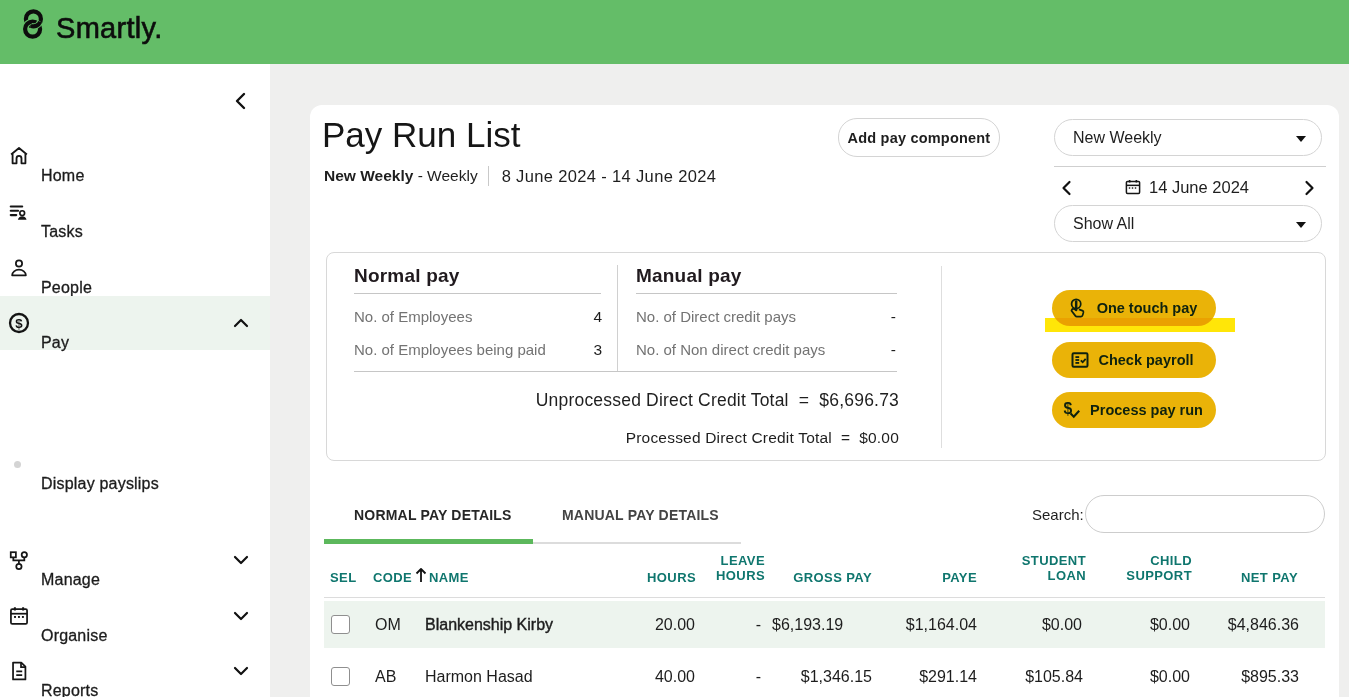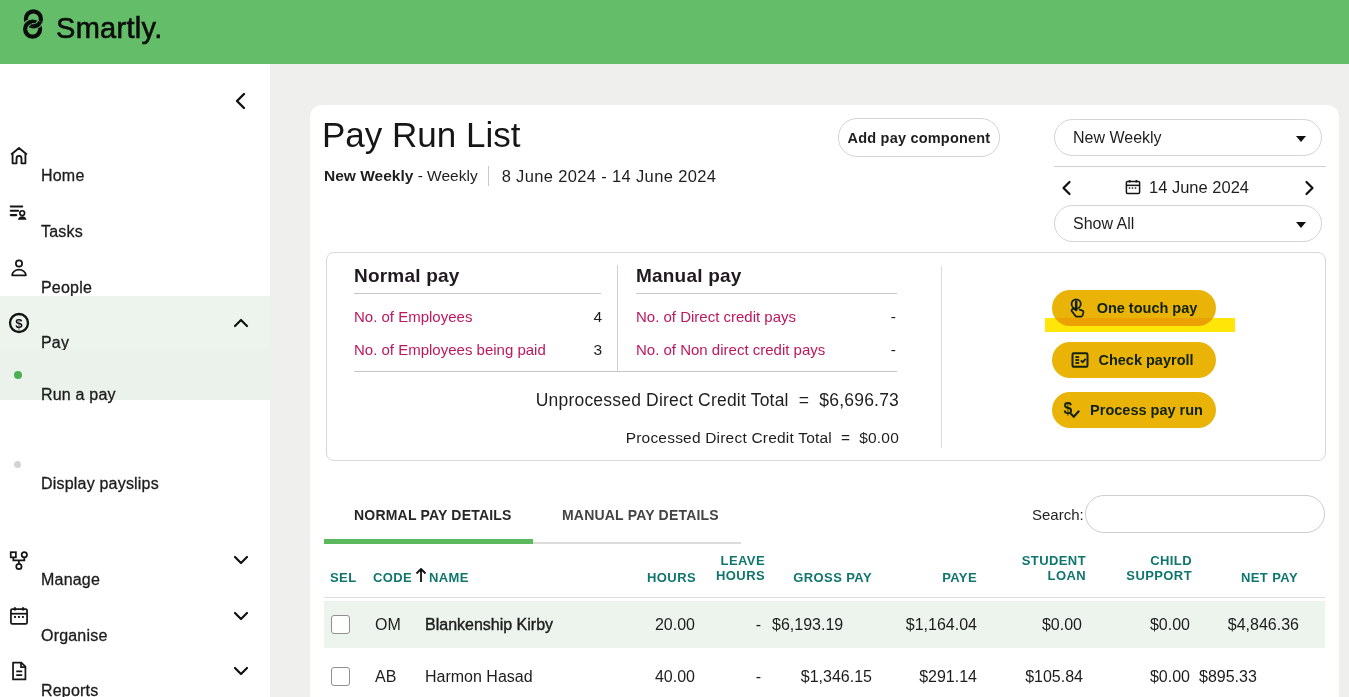--- a/index.html
+++ b/index.html
@@ -35,21 +35,21 @@
 .caret { position:absolute; right:15px; top:50%; margin-top:-2px; width:0; height:0; border-left:5.5px solid transparent; border-right:5.5px solid transparent; border-top:6.5px solid #111; }
 #rdiv { position:absolute; left:1054px; top:166px; width:272px; height:1px; background:#cfcfcf; }
 #datenav { position:absolute; left:1054px; top:176px; width:268px; height:24px; }
 
 
 #sumbox { position:absolute; left:326px; top:252px; width:1000px; height:209px; border:1px solid #d8d8d8; border-radius:8px; background:#fff; }
 .h2 { font-size:19px; font-weight:700; letter-spacing:0.2px; color:#201a1e; }
 #np-h { position:absolute; left:354px; top:265px; }
 #mp-h { position:absolute; left:636px; top:265px; }
 .uline { position:absolute; height:1px; background:#c6c6c6; }
-.srow { position:absolute; font-size:15px; color:#be185d; }
+.srow { position:absolute; font-size:15px; color:#737373; }
 .sval { position:absolute; font-size:15.5px; text-align:right; }
 #vline1 { position:absolute; left:617px; top:265px; width:1px; height:107px; background:#d0d0d0; }
 #vline2 { position:absolute; left:941px; top:266px; width:1px; height:182px; background:#dedede; }
 #longline { position:absolute; left:354px; top:371px; width:543px; height:1px; background:#c6c6c6; }
 #unproc { position:absolute; right:450px; top:390px; font-size:17.5px; letter-spacing:0.2px; }
 #proc { position:absolute; right:450px; top:429px; font-size:15.5px; letter-spacing:0.2px; }
 
 .gbtn { position:absolute; left:1052px; width:164px; height:36px; background:#eab308; border-radius:18px; display:flex; align-items:center; justify-content:center; gap:8px; font-size:14.5px; font-weight:600; color:#0f220f; }
 #ylw { position:absolute; left:1045px; top:318px; width:190px; height:14px; background:#ffe608; mix-blend-mode:multiply; }
 
@@ -121,24 +121,20 @@
     <svg class="ic" width="23" height="23" viewBox="0 0 24 24">
       <circle cx="12" cy="12" r="9.8" fill="none" stroke="#131313" stroke-width="2.5"></circle>
       <text x="12" y="17.2" font-family="Liberation Sans" font-size="14.5" font-weight="bold" text-anchor="middle" fill="#131313">$</text>
     </svg>
     <span class="lbl">Pay</span>
     <svg class="chev" style="top:17px;" width="20" height="20" viewBox="0 0 20 20">
         <path d="M4 13 L10 7 L16 13" fill="none" stroke="#111" stroke-width="2.2" stroke-linecap="round" stroke-linejoin="round"></path>
       </svg>
   </div>
 
-  <div class="mi" style="top:286px;height:50px;background:#eaf2eb;">
-    <span class="dot" style="background:#4caf50;"></span>
-    <span class="lbl">Run a pay</span>
-  </div>
   <div class="mi" style="top:386px;height:28px;">
     <span class="dot" style="background:#d4d4d4;width:7px;height:7px;"></span>
     <span class="lbl">Display payslips</span>
   </div>
 
   <div class="mi" style="top:482px;height:28px;">
     <svg class="ic" width="22" height="22" viewBox="0 0 24 24">
       <rect x="3" y="3.5" width="5.6" height="5.6" fill="none" stroke="#161616" stroke-width="1.9"></rect>
       <circle cx="17.8" cy="6.3" r="2.9" fill="none" stroke="#161616" stroke-width="1.9"></circle>
       <circle cx="11.9" cy="19" r="2.9" fill="none" stroke="#161616" stroke-width="1.9"></circle>
@@ -299,13 +295,13 @@
 
 <div class="cb" style="top:667px;"></div>
 <div class="cell" style="left:375px;top:668px;">AB</div>
 <div class="cell" style="left:425px;top:668px;font-weight:500;">Harmon Hasad</div>
 <div class="cell" style="left:595px;top:668px;width:100px;text-align:right;">40.00</div>
 <div class="cell" style="left:661px;top:668px;width:100px;text-align:right;">-</div>
 <div class="cell" style="left:772px;top:668px;width:100px;text-align:right;">$1,346.15</div>
 <div class="cell" style="left:877px;top:668px;width:100px;text-align:right;">$291.14</div>
 <div class="cell" style="left:983px;top:668px;width:100px;text-align:right;">$105.84</div>
 <div class="cell" style="left:1090px;top:668px;width:100px;text-align:right;">$0.00</div>
-<div class="cell" style="left:1199px;top:668px;width:100px;">$895.33</div>
+<div class="cell" style="left:1199px;top:668px;width:100px;text-align:right;">$895.33</div>
 
 </body></html>

